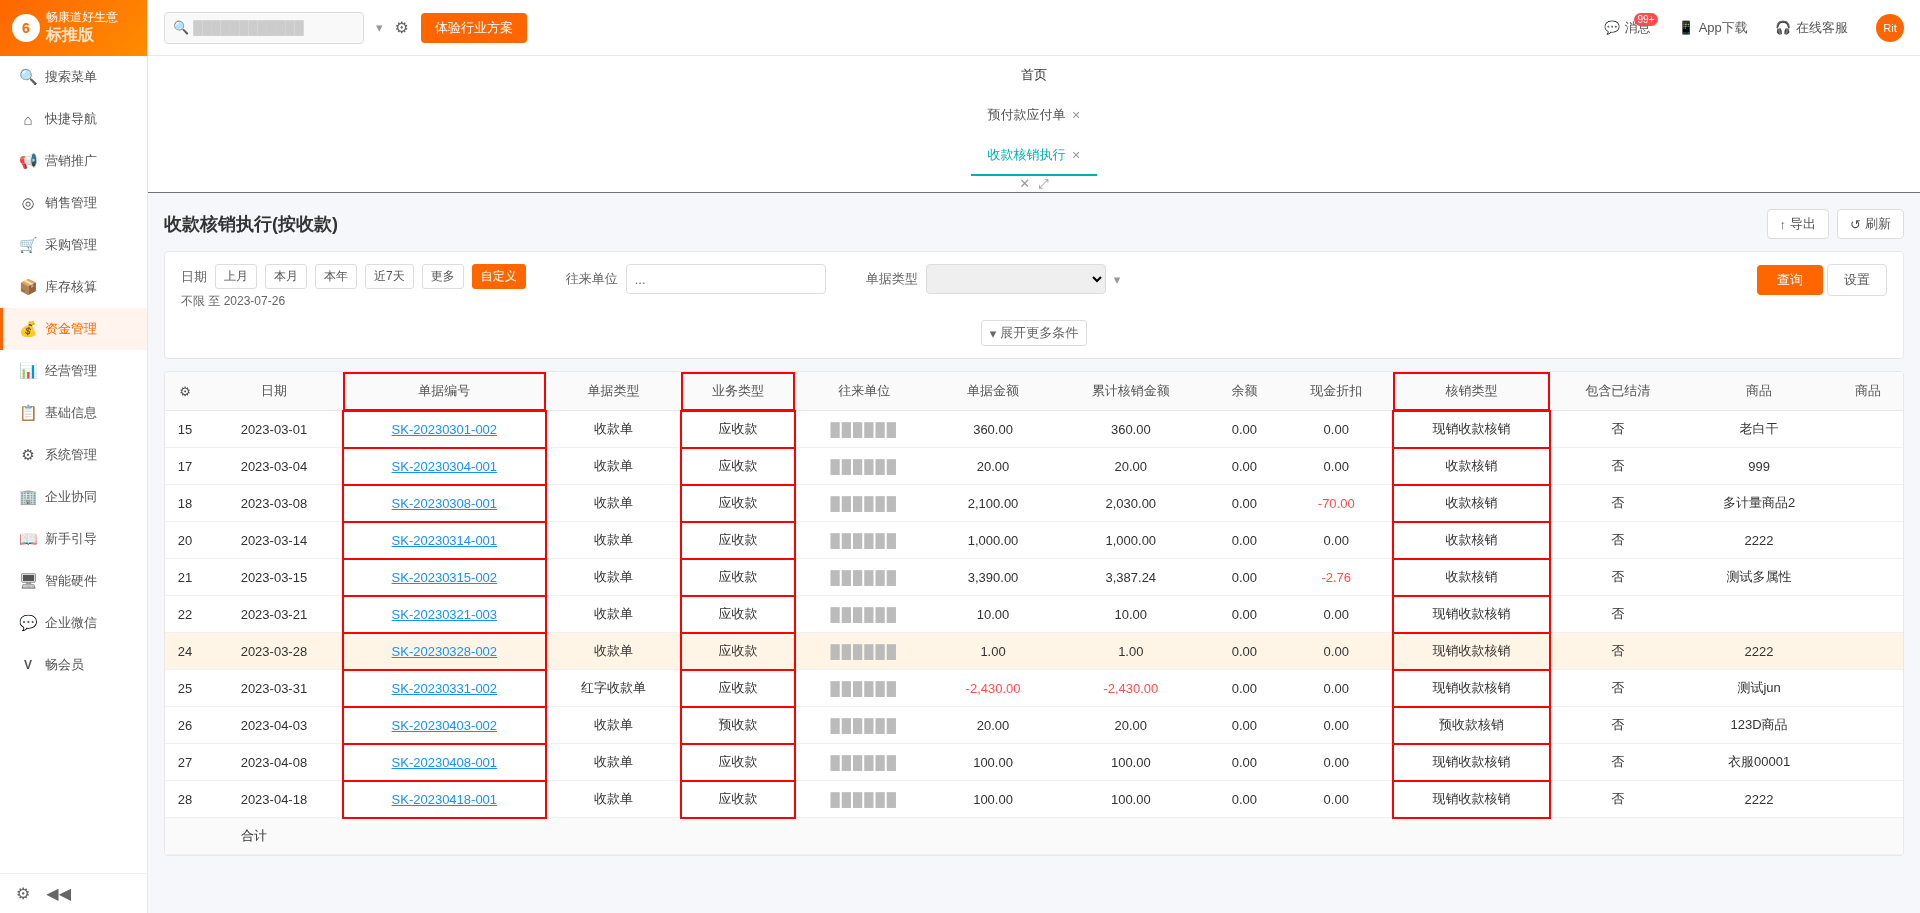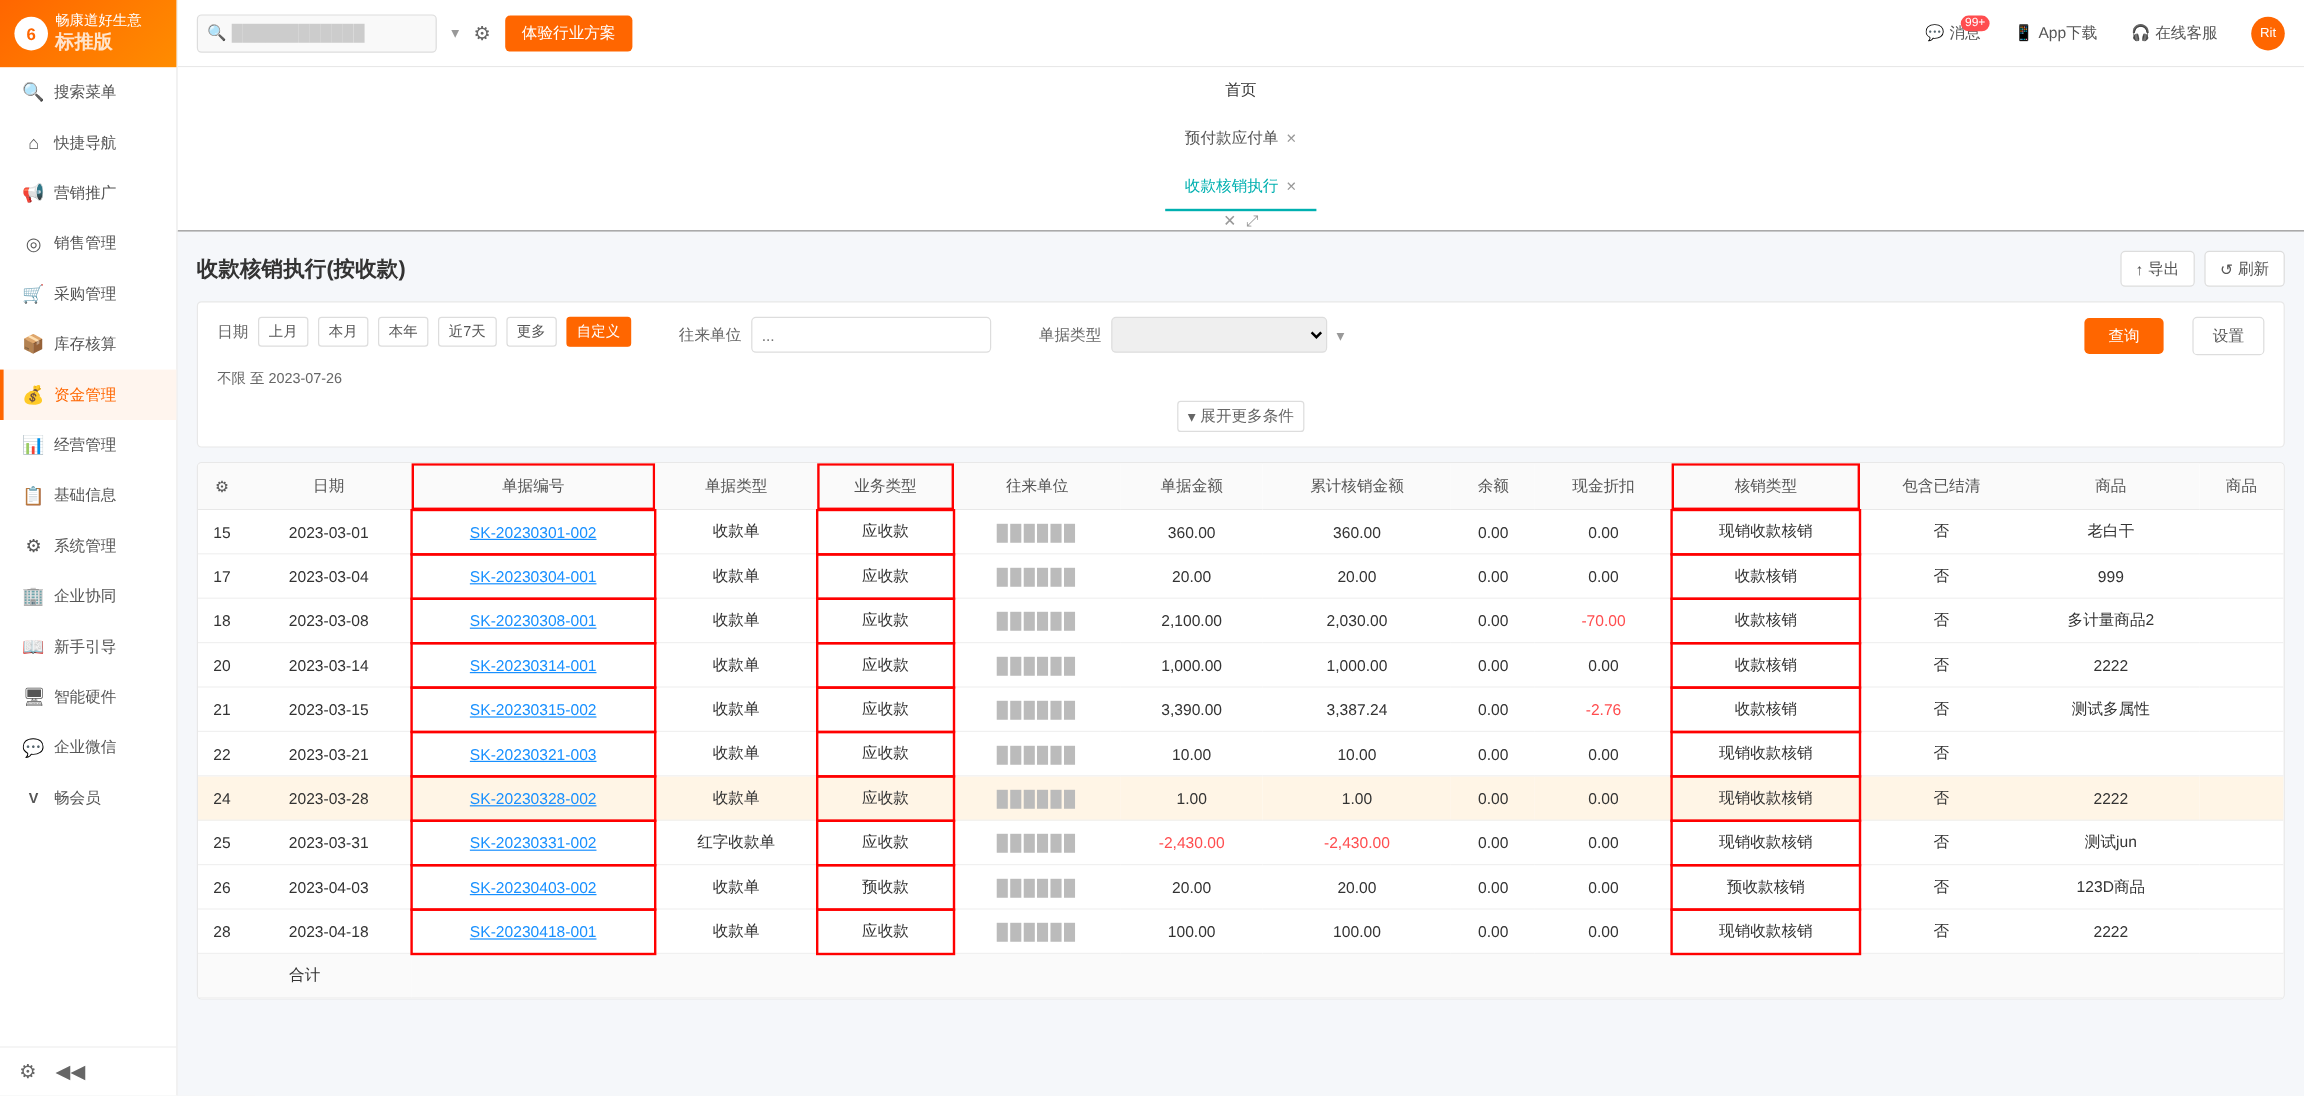--- a/index.html
+++ b/index.html
@@ -160,21 +160,21 @@
       cursor: pointer;
       background: #fff;
       color: #555;
       font-size: 12px;
     }
     .filter-date-btn.custom {
       background: #ff6600;
       color: #fff;
       border-color: #ff6600;
     }
-    .filter-date-range { color: #666; font-size: 12px; margin-top: 14px; }
+    .filter-date-range { color: #666; font-size: 12px; margin-top: 0; }
     .filter-input {
       flex: 0 0 200px;
       height: 30px;
       border: 1px solid #ddd;
       border-radius: 4px;
       padding: 0 8px;
     }
     .filter-select {
       flex: 0 0 180px;
       height: 30px;
@@ -400,21 +400,21 @@
           <span class="filter-label">往来单位</span>
           <input class="filter-input" placeholder="..." style="width: 160px;">
         </div>
         <div style="display:flex;align-items:center;gap:8px;margin-left:24px;">
           <span class="filter-label">单据类型</span>
           <select class="filter-select" style="width:160px;">
             <option></option>
           </select>
           <span style="color:#999;">▾</span>
         </div>
-        <div style="display:flex;gap:24px;margin-left:auto;align-items:center;">
+        <div style="display:flex;gap:4px;margin-left:auto;align-items:center;">
           <button class="query-btn">查询</button>
           <button class="settings-btn">设置</button>
         </div>
       </div>
       <div style="margin-top:10px;display:flex;justify-content:center;">
         <button class="filter-expand-btn">
           <span>▾</span>
           <span>展开更多条件</span>
         </button>
       </div>
@@ -582,20 +582,36 @@
                 <td class="">20.00</td>
                 <td class="">20.00</td>
                 <td>0.00</td>
                 <td class="">0.00</td>
                 <td style="outline:2px solid #ff0000;outline-offset:-1px;">预收款核销</td>
                 <td>否</td>
                 <td>123D商品</td>
                 <td></td>
               </tr>
               <tr>
+                <td>27</td>
+                <td>2023-04-08</td>
+                <td style="outline:2px solid #ff0000;outline-offset:-1px;"><a class="link">SK-20230408-001</a></td>
+                <td>收款单</td>
+                <td style="outline:2px solid #ff0000;outline-offset:-1px;">应收款</td>
+                <td><span style="color:#bbb;letter-spacing:2px;">██████</span></td>
+                <td class="">100.00</td>
+                <td class="">100.00</td>
+                <td>0.00</td>
+                <td class="">0.00</td>
+                <td style="outline:2px solid #ff0000;outline-offset:-1px;">现销收款核销</td>
+                <td>否</td>
+                <td>衣服00001</td>
+                <td></td>
+              </tr>
+              <tr>
                 <td>28</td>
                 <td>2023-04-18</td>
                 <td style="outline:2px solid #ff0000;outline-offset:-1px;"><a class="link">SK-20230418-001</a></td>
                 <td>收款单</td>
                 <td style="outline:2px solid #ff0000;outline-offset:-1px;">应收款</td>
                 <td><span style="color:#bbb;letter-spacing:2px;">██████</span></td>
                 <td class="">100.00</td>
                 <td class="">100.00</td>
                 <td>0.00</td>
                 <td class="">0.00</td>

